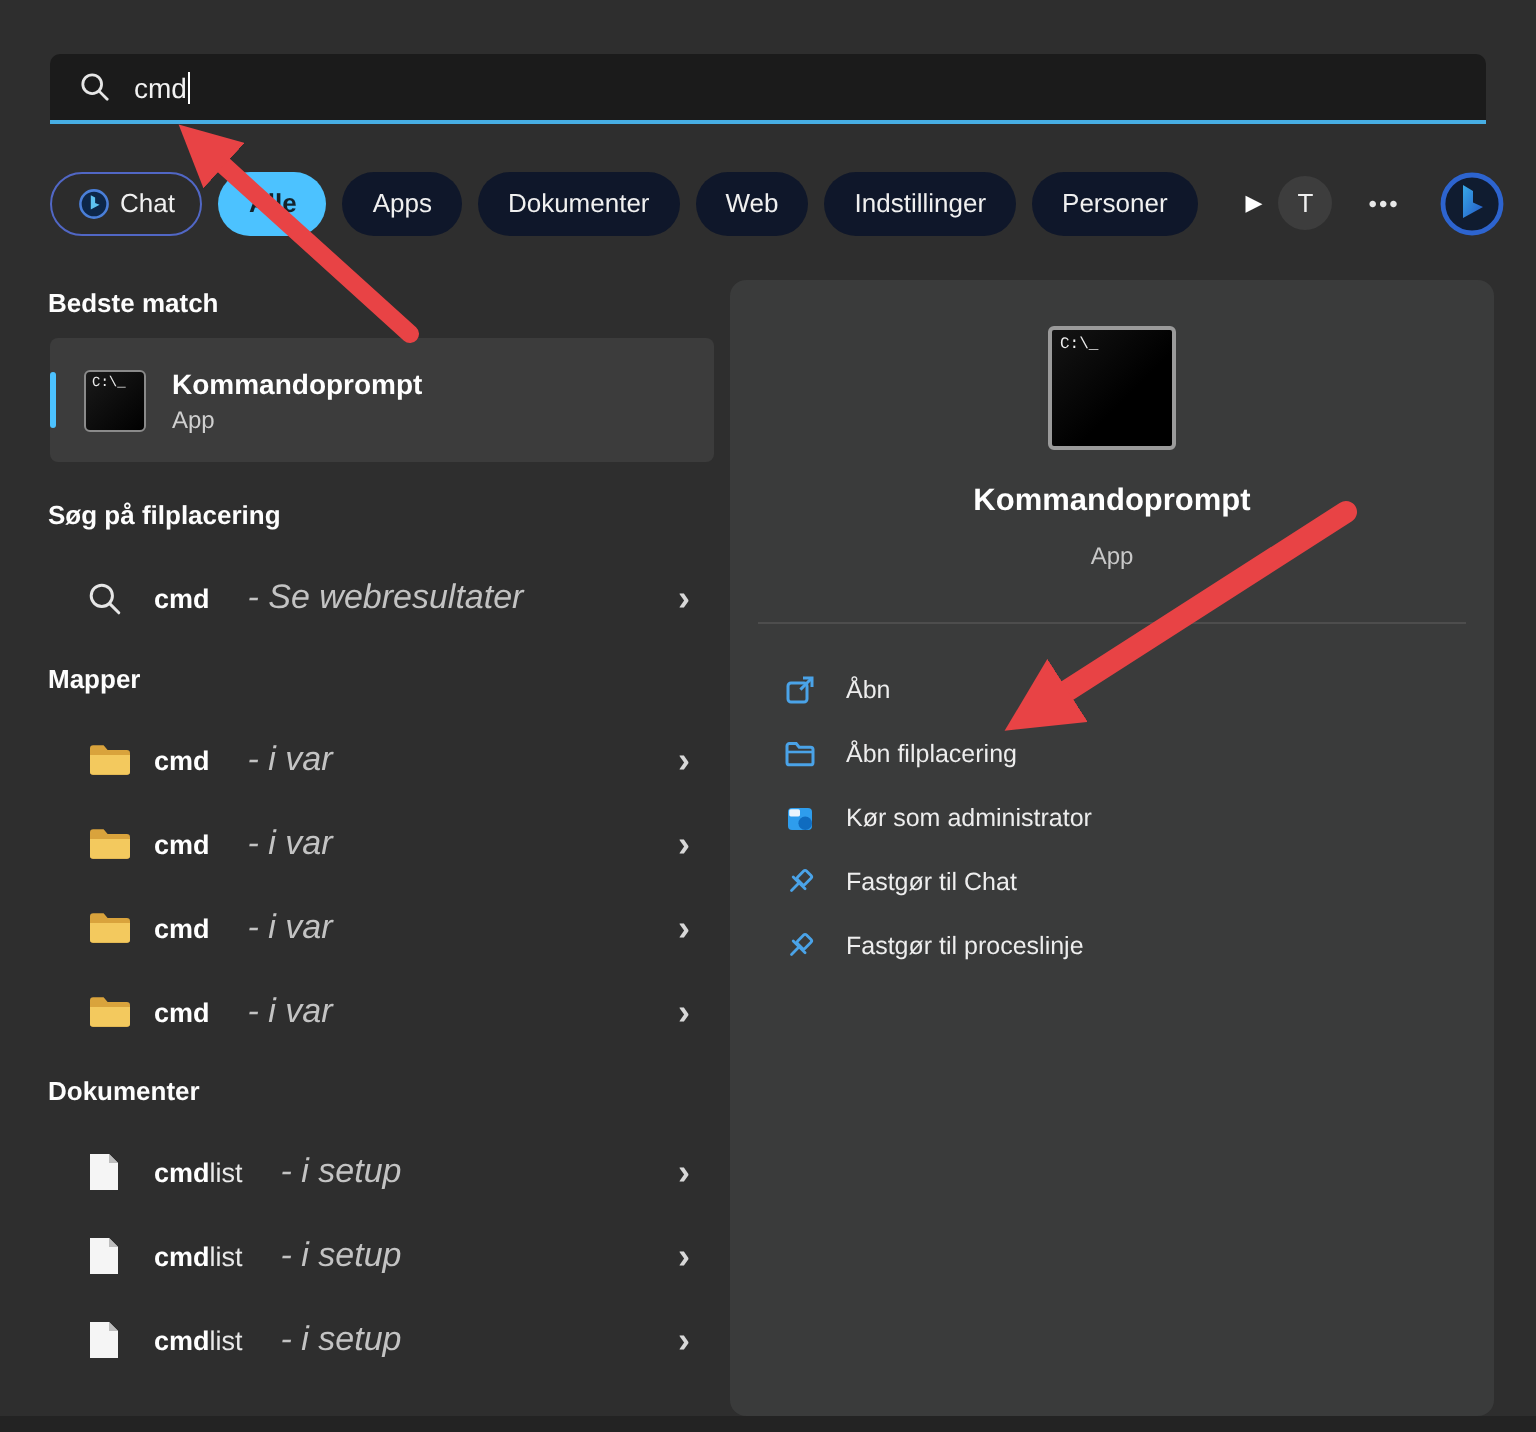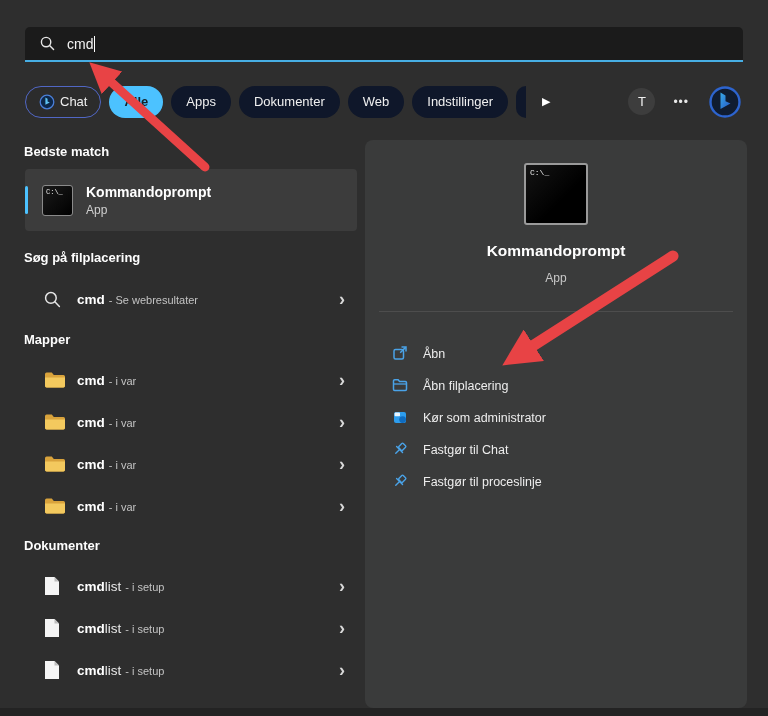--- a/index.html
+++ b/index.html
@@ -56,41 +56,41 @@
   .best-txt{ margin-left:13px; }
   .best-title{ font-size:14px; font-weight:bold; color:#fff; }
   .best-sub{ font-size:12px; color:#cfcfcf; margin-top:3px; }
   .row-item{
     position:absolute; left:25px; width:332px; height:40px;
     display:flex; align-items:center; cursor:default;
   }
   .row-item .ic{ width:24px; margin-left:19px; flex:0 0 auto; display:flex; align-items:center; }
   .row-item .txt{ margin-left:9px; font-size:13.5px; color:#e9e9e9; }
   .txt b{ color:#fff; }
-  .loc{ margin-left:4px; color:#c3c3c3; font-size:11px; }
+  .loc{ margin-left:19px; color:#c3c3c3; font-size:17px;font-style:italic; }
   .chev{
     margin-left:auto; margin-right:12px; color:#d8d8d8;
     font-size:18px; font-weight:bold; line-height:1; cursor:default;
   }
   
   .preview{
     position:absolute; left:365px; top:140px; width:382px; height:568px;
     background:#3a3b3b; border-radius:8px;
   }
   .cmd-ico-lg{
     position:absolute; left:50%; top:23px; transform:translateX(-50%);
     width:64px; height:62px; background:linear-gradient(135deg,#141414,#000 60%);
     border:2px solid #9a9a9a; border-radius:3px;
     font-size:8px; color:#eee; padding:3px 0 0 4px; font-family:"Liberation Mono",monospace;
   }
   .pv-title{ position:absolute; top:102px; width:100%; text-align:center; font-size:15.5px; font-weight:bold; color:#fff; }
   .pv-sub{ position:absolute; top:131px; width:100%; text-align:center; font-size:12px; color:#c8c8c8; }
   .pv-div{ position:absolute; top:171px; left:14px; right:14px; height:1px; background:#4d4d4d; }
   .actions{ position:absolute; top:189px; left:0; right:0; }
-  .action-row{ height:32px; display:flex; align-items:flex-end; cursor:default; }
+  .action-row{ height:32px; display:flex; align-items:center; cursor:default; }
   .action-row .ic{ width:17px; margin-left:27px; display:flex; align-items:center; }
   .action-row .lbl{ margin-left:14px; font-size:12.5px; color:#ededed; }
   
   .bottom-strip{ position:absolute; left:0; right:0; bottom:0; height:8px; background:#232323; }
   .overlay{ position:absolute; left:0; top:0; width:768px; height:716px; pointer-events:none; z-index:20; }
   svg.icon{ display:block; }
 </style>
 </head>
 <body>
 
@@ -122,20 +122,23 @@
       <span>Apps</span>
     </div>
   <div class="pill">
       <span>Dokumenter</span>
     </div>
   <div class="pill">
       <span>Web</span>
     </div>
   <div class="pill">
       <span>Indstillinger</span>
+    </div>
+  <div class="pill">
+      <span>Personer</span>
     </div>
   <div class="pill sliver"></div>
   <div class="overflow-btn">▶</div>
   <div class="right-ctrls">
     <div class="t-circle">T</div>
     <div class="more-dots">•••</div>
     <span>
       <svg class="icon" width="36" height="36" viewBox="0 0 36 36">
         <defs>
             <linearGradient id="bg1" x1="0" y1="0" x2="1" y2="1">

